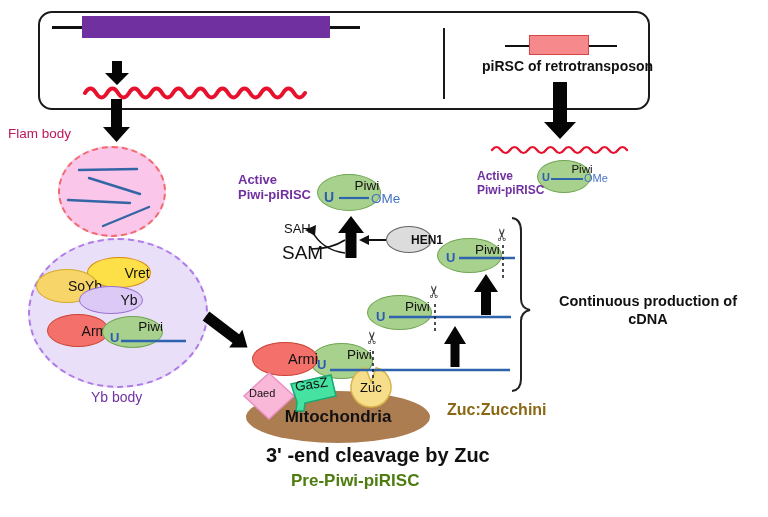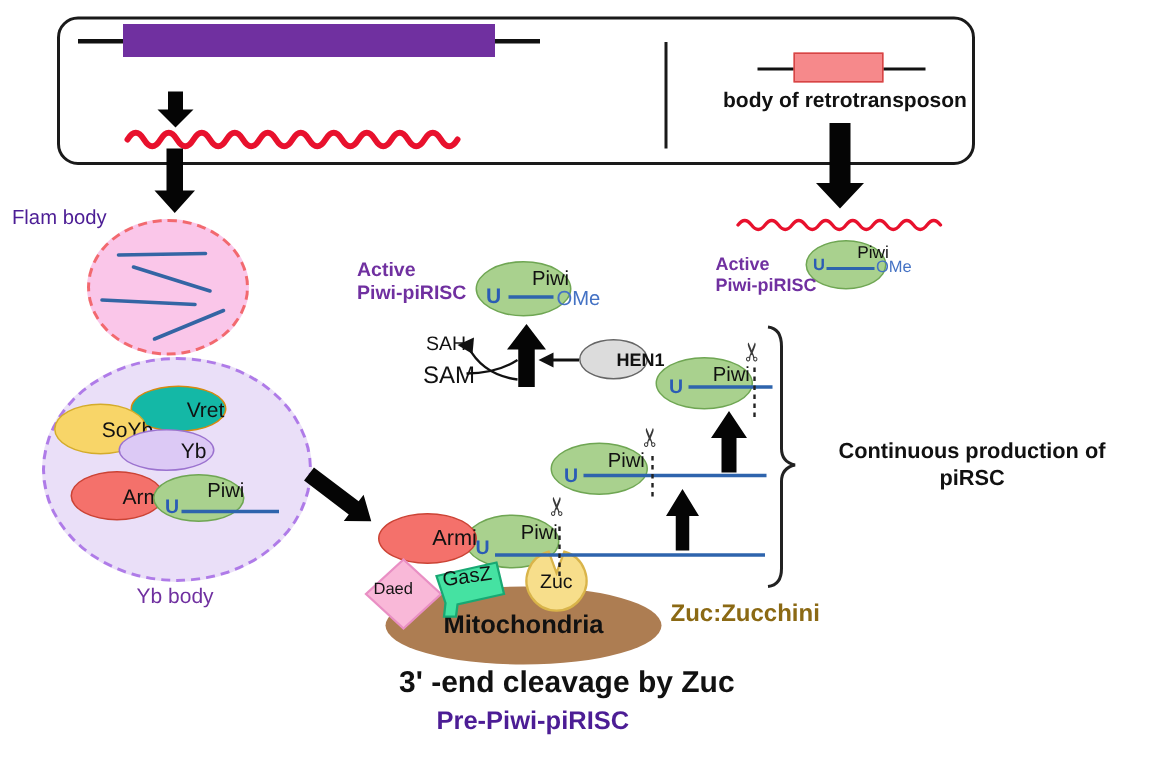--- a/index.html
+++ b/index.html
@@ -18,42 +18,42 @@
   
   .topbox{left:38px;top:11px;width:612px;height:99px;border:2.5px solid #1a1a1a;border-radius:14px;z-index:1;box-sizing:border-box;}
   .divider{left:443px;top:28px;width:2px;height:71px;background:#1a1a1a;z-index:2;}
   .geneline{left:52px;top:26px;width:308px;height:2.5px;background:#111;z-index:1;}
   .generect{left:82px;top:16px;width:248px;height:22px;background:#7030A0;z-index:2;}
   .cdnaline{left:505px;top:45px;width:112px;height:2px;background:#111;z-index:1;}
   .cdnarect{left:529px;top:35px;width:60px;height:20px;background:#F6898B;border:1.5px solid #D64545;z-index:2;box-sizing:border-box;}
   
   .flam{left:58px;top:146px;width:104px;height:87px;background:#FAC6E9;border:2px dashed #F2696F;z-index:1;}
   .ybbody{left:28px;top:238px;width:176px;height:146px;background:#EADFF8;border:2px dashed #AF7BE8;z-index:1;}
-  .mito{left:257px;top:391px;width:184px;height:52px;background:#AD7D52;z-index:1;display:flex;justify-content:center;}
+  .mito{left:246px;top:391px;width:184px;height:52px;background:#AD7D52;z-index:1;display:flex;justify-content:center;}
   .scis{position:absolute;z-index:9;font-size:17px;color:#3a3a3a;transform:rotate(-90deg);line-height:1;}
   svg.overlay{position:absolute;left:0;top:0;z-index:5;pointer-events:none;}
 </style>
 </head>
 <body>
 
 <div class="stage">
 
   <div class="abs topbox"></div>
   <div class="abs divider"></div>
   <div class="abs geneline"></div>
   <div class="abs generect"></div>
   <div class="abs cdnaline"></div>
   <div class="abs cdnarect"></div>
-  <div class="lbl bold" style="left:482px;top:58px;font-size:14px;">body of retrotransposon</div>
+  <div class="lbl bold" style="left:482px;top:58px;font-size:14px;">piRSC of retrotransposon</div>
 
-  <div class="lbl" style="left:8px;top:137px;font-size:13.5px;color:#4c1d95;">Flam body</div>
+  <div class="lbl" style="left:8px;top:126px;font-size:13.5px;color:#be185d;">Flam body</div>
   <div class="abs flam" style="border-radius:50%;"></div>
 
   <div class="abs ybbody" style="border-radius:50%;"></div>
-  <div class="oval" style="left:87px;top:257px;width:64px;height:31px;background:#14b8a6;border:1.5px solid #D68910;text-align:center;">
+  <div class="oval" style="left:87px;top:257px;width:64px;height:31px;background:#fde047;border:1.5px solid #D68910;text-align:center;">
     <span class="t" style="font-size:14px;">Vret</span>
   </div>
   <div class="oval" style="left:79px;top:286px;width:64px;height:28px;background:#DCC9F5;border:1.5px solid #9B72CF;z-index:3;">
     <span class="t" style="font-size:14px;">Yb</span>
   </div>
   <div class="oval" style="left:36px;top:269px;width:62px;height:34px;background:#F8D568;border:1.5px solid #D4AC2B;">
     <span class="t" style="font-size:14px;">SoYb</span>
   </div>
   <div class="oval" style="left:47px;top:314px;width:62px;height:33px;background:#F4716B;border:1.5px solid #CB4335;">
     <span class="t" style="font-size:14px;">Armi</span>
@@ -67,21 +67,21 @@
   <div class="lbl bold" style="left:238px;top:173px;font-size:13px;color:#7030A0;">
     <div>Active</div>
     <div>Piwi-piRISC</div>
   </div>
   <div class="oval" style="left:317px;top:174px;width:64px;height:37px;background:#A9D18E;border:1.5px solid #6FA653;align-items:flex-start;padding-top:3px;">
     <span class="t" style="font-size:13.5px;">Piwi</span>
   </div>
   <div class="lbl bold" style="left:324px;top:189px;font-size:14px;color:#2B5CB5;">U</div>
   <div class="lbl" style="left:371px;top:191px;font-size:13.5px;color:#4472C4;">OMe</div>
   <div class="lbl" style="left:284px;top:222px;font-size:13px;">SAH</div>
-  <div class="lbl" style="left:282px;top:242px;font-size:16px;">SAM</div>
+  <div class="lbl" style="left:282px;top:242px;font-size:19px;">SAM</div>
   <div class="oval" style="left:386px;top:226px;width:46px;height:27px;background:#DCDCDC;border:1.5px solid #666;">
     <span class="t" style="font-size:12px;font-weight:600;">HEN1</span>
   </div>
 
   <div class="lbl bold" style="left:477px;top:170px;font-size:12px;color:#7030A0;">
     <div>Active</div>
     <div>Piwi-piRISC</div>
   </div>
   <div class="oval" style="left:537px;top:160px;width:54px;height:33px;background:#A9D18E;border:1.5px solid #6FA653;align-items:flex-start;padding-top:2px;">
     <span class="t" style="font-size:11.5px;">Piwi</span>
@@ -110,24 +110,24 @@
   <div class="lbl" style="left:249px;top:387px;font-size:11px;">Daed</div>
   <div class="lbl" style="left:360px;top:381px;font-size:13px;">Zuc</div>
   <div class="abs mito" style="border-radius:50%;">
     <span class="t bold" style="font-size:17px;margin-top:16px;z-index:10;">Mitochondria</span>
   </div>
 
   <span class="scis" style="left:495px;top:226px;">✂</span>
   <span class="scis" style="left:427px;top:283px;">✂</span>
   <span class="scis" style="left:365px;top:329px;">✂</span>
 
-  <div class="lbl bold" style="left:542px;top:292px;width:212px;text-align:center;font-size:14.5px;white-space:normal;line-height:1.25;">Continuous production of piRSC</div>
+  <div class="lbl bold" style="left:542px;top:292px;width:212px;text-align:center;font-size:14.5px;white-space:normal;line-height:1.25;">Continuous production of cDNA</div>
   <div class="lbl bold" style="left:266px;top:444px;font-size:20px;">3' -end cleavage by Zuc</div>
   <div class="lbl bold" style="left:447px;top:401px;font-size:16px;color:#8B6914;">Zuc:Zucchini</div>
-  <div class="lbl bold" style="left:291px;top:471px;font-size:17px;color:#4c1d95;">Pre-Piwi-piRISC</div>
+  <div class="lbl bold" style="left:291px;top:471px;font-size:17px;color:#4d7c0f;">Pre-Piwi-piRISC</div>
 
   <svg class="overlay" width="768" height="517" viewBox="0 0 768 517">
 
     <polygon points="269,373 294,396 269,419 244,396" fill="#F9B8D8" stroke="#E98FC4" stroke-width="1.5"></polygon>
     <polygon points="291,384 331,375 336,396 305,403 304,411 296,411 297,402" fill="#45E2A2" stroke="#18A873" stroke-width="1.5"></polygon>
     <path d="M 365.8 367.7 A 20 20 0 1 0 376.2 367.7 L 371 382 Z" fill="#F7DE8B" stroke="#D9B44A" stroke-width="1.5"></path>
 
     <g stroke="#2E64AD" stroke-width="2.4">
       <line x1="121" y1="341" x2="186" y2="341"></line>
       <line x1="339" y1="198" x2="369" y2="198" stroke-width="2.2"></line>

